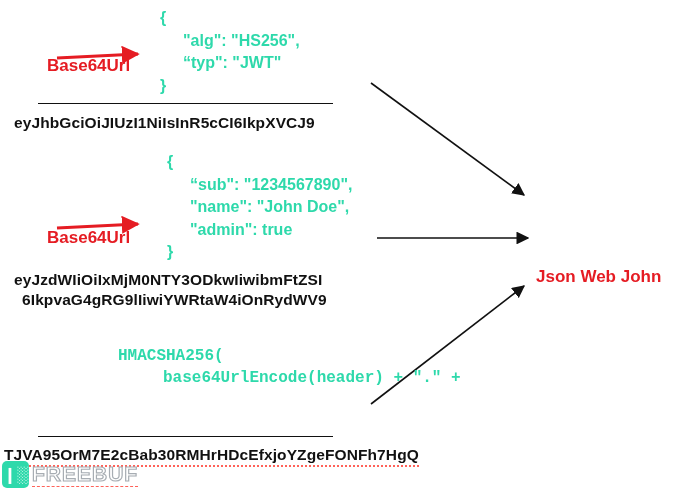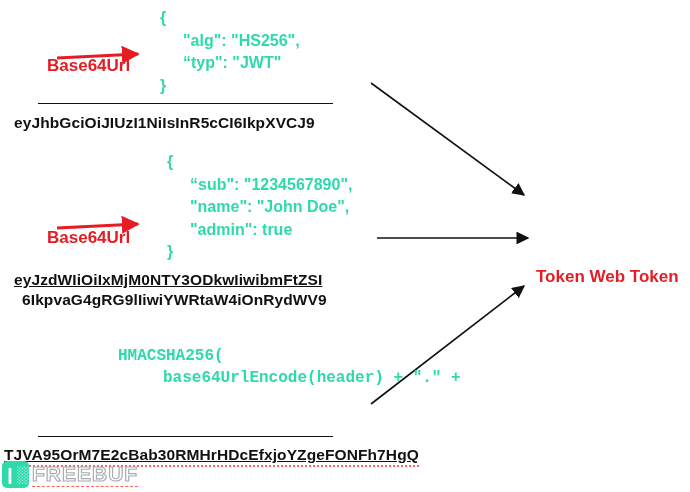--- a/index.html
+++ b/index.html
@@ -6,21 +6,21 @@
   body{font-family:"Liberation Sans","DejaVu Sans",sans-serif;}
   .canvas{position:relative;width:690px;height:492px;background:#ffffff;overflow:hidden;}
   .abs{position:absolute;}
   .lbl-red{color:var(--red);font-weight:700;font-size:17px;white-space:nowrap;margin-top:39px;}
   .teal{color:var(--teal);font-weight:700;}
   .json-block{font-size:16px;line-height:22.5px;white-space:nowrap;}
   .json-block .indent{padding-left:23px;}
   .code-block{font-size:16px;line-height:21.5px;white-space:nowrap;font-family:Liberation Mono, monospace;}
   .code-block .indent{padding-left:45px;}
   .token{font-weight:700;color:#111;font-size:15.5px;white-space:nowrap;letter-spacing:0.1px;}
-  .underline{text-decoration:underline;}
+  .underline{}
   .sig-dotted{border-bottom:2px dotted #ff6259;padding-bottom:1px;}
   .sep{position:absolute;height:0;border-top:1.6px solid #111;}
   svg.overlay{position:absolute;left:0;top:0;width:690px;height:492px;pointer-events:none;}
   .arrow-black{stroke:#111;stroke-width:1.6;}
   .arrow-red{stroke:var(--red);stroke-width:3;}
   .mk-black{fill:#111;}
   .mk-red{fill:var(--red);}
   .wm{display:flex;align-items:center;gap:3px;}
   .wm-box{width:27px;height:27px;background:var(--teal);border-radius:5px;color:#fff;font-weight:700;display:flex;align-items:center;justify-content:center;font-size:16px;}
   .wm-text{font-size:21px;font-weight:800;color:#ffffff;-webkit-text-stroke:1.2px #a7adb3;letter-spacing:1px;border-bottom:1px dashed #ff6259;}
@@ -72,20 +72,20 @@
   <div class="abs token" style="left:22px;top:291px">6IkpvaG4gRG9lIiwiYWRtaW4iOnRydWV9</div>
 
   <div class="abs teal code-block" style="left:118px;top:346px">
     <div>HMACSHA256(</div>
     <div class="indent">base64UrlEncode(header) + "." +</div>
   </div>
 
   <div class="sep" style="left:38px;top:436px;width:295px"></div>
   <div class="abs token underline sig-dotted" style="left:4px;top:446px">TJVA95OrM7E2cBab30RMHrHDcEfxjoYZgeFONFh7HgQ</div>
 
-  <div class="abs lbl-red" style="left:536px;top:228px">Token Web Token</div>
+  <div class="abs lbl-red" style="left:536px;top:228px">Json Web John</div>
 
   <div class="abs wm" style="left:2px;top:461px">
     <div class="wm-box">❙░</div>
     <div class="wm-text">FREEBUF</div>
   </div>
 
 </div>
 
 </body></html>

